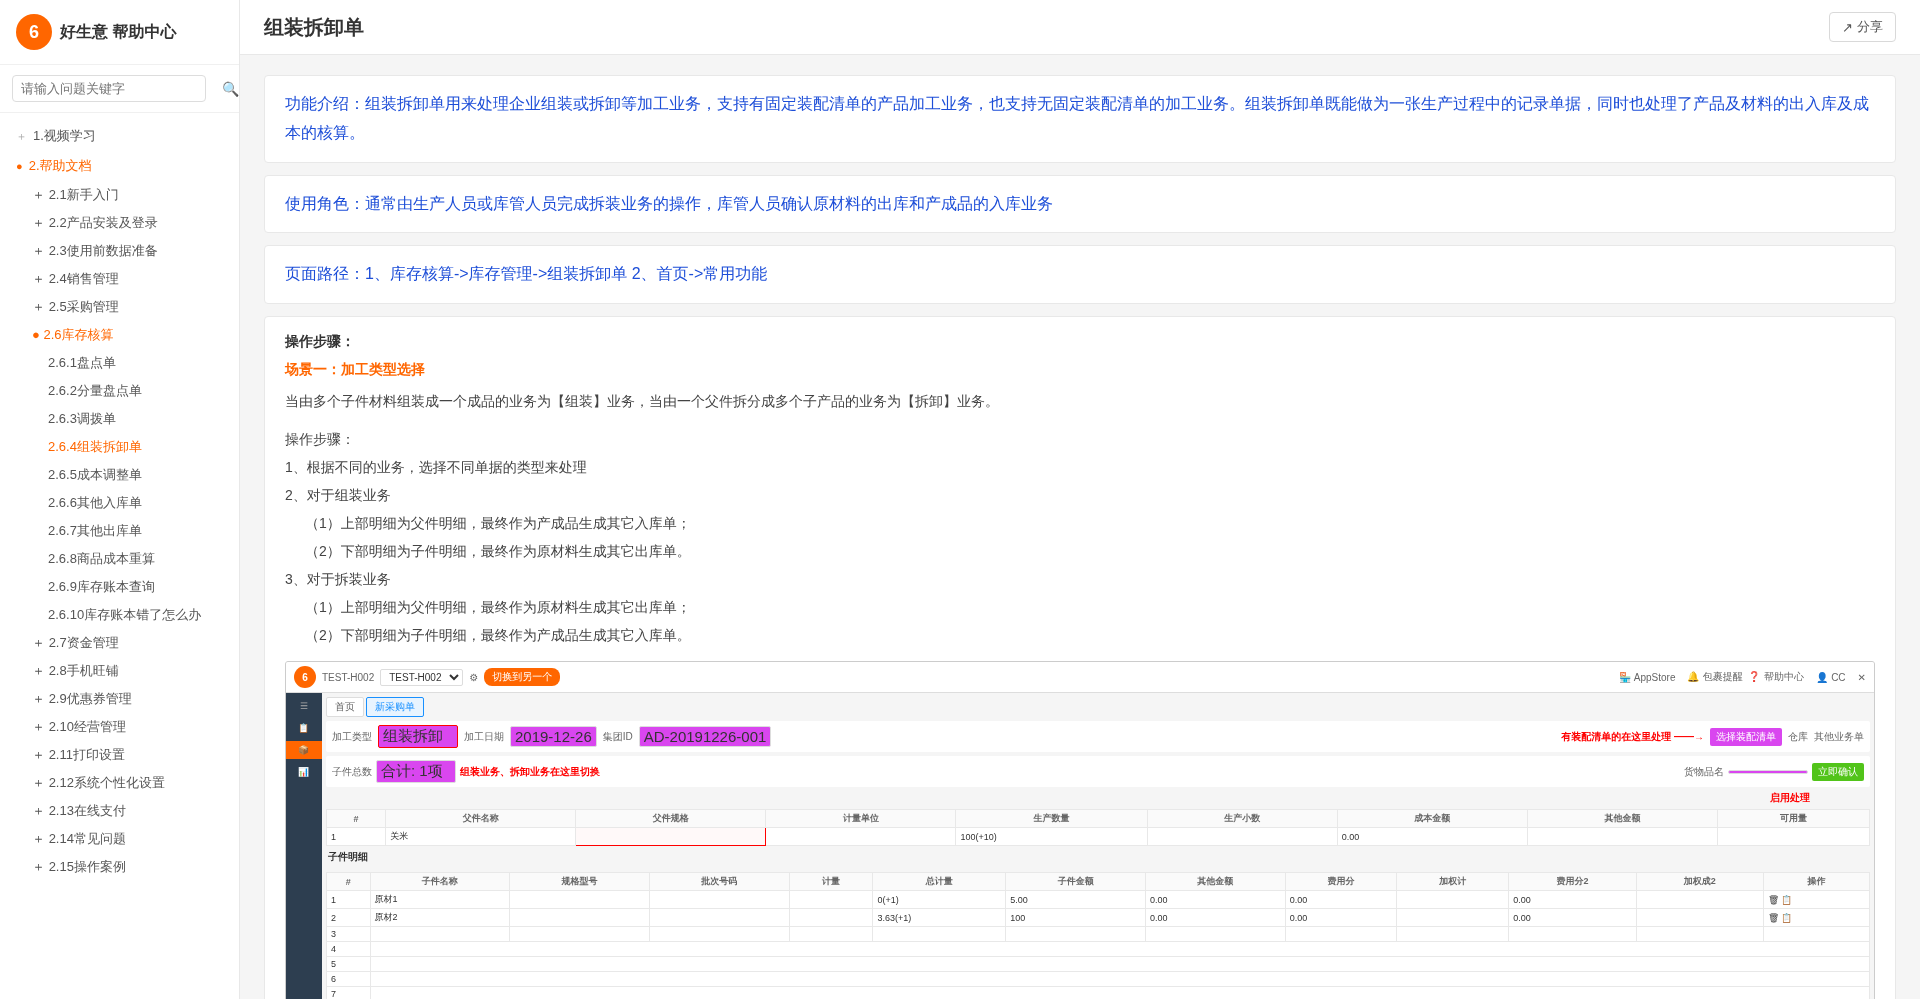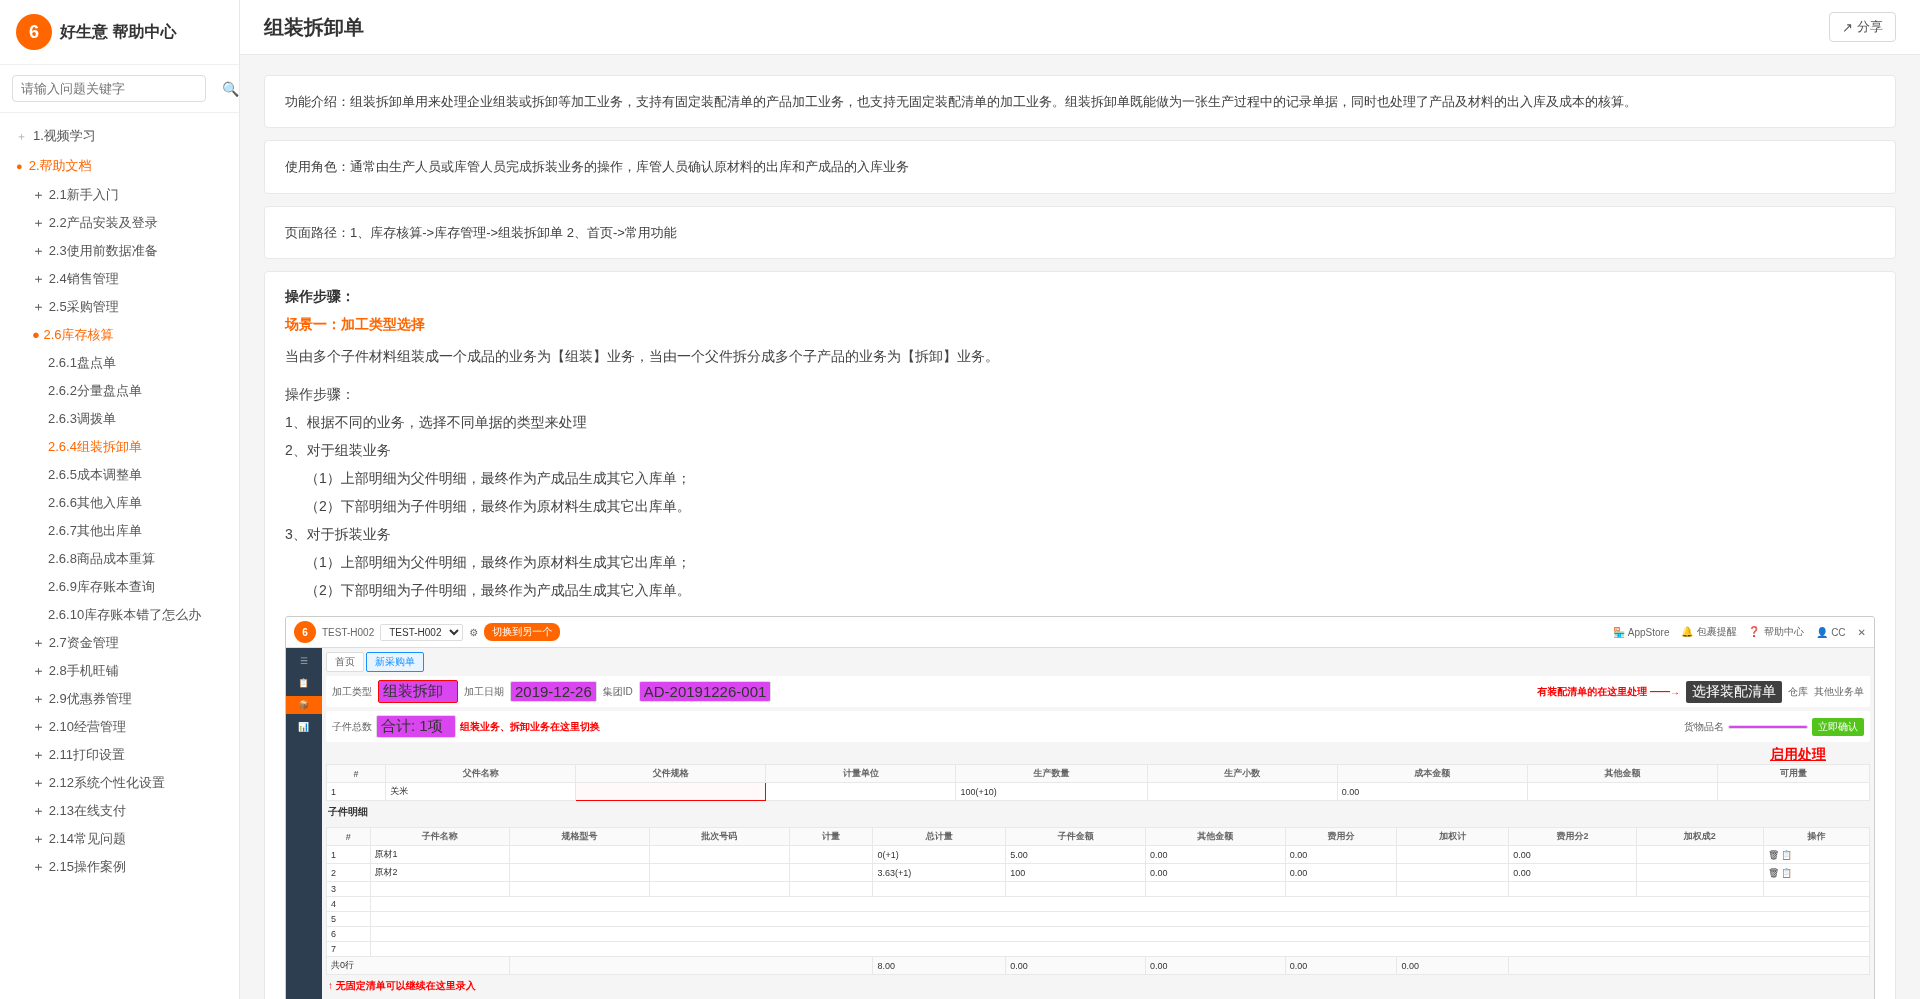--- a/index.html
+++ b/index.html
@@ -86,21 +86,21 @@
       font-size: 13px; color: #555; display: flex; align-items: center; gap: 4px;
     }
 
     #content-area {
       flex: 1; overflow-y: auto; padding: 20px 24px; background: #f5f5f5;
     }
 
     .info-card {
       background: #fff; border: 1px solid #e8e8e8;
       border-radius: 4px; padding: 14px 20px; margin-bottom: 12px;
-      font-size: 13px; line-height: 1.8; color: #404040;
+      font-size: 16px; line-height: 1.8; color: #1d4ed8;
     }
 
     .section-title {
       font-size: 14px; font-weight: bold; color: #333;
       margin-bottom: 8px;
     }
 
     .content-block { background: #fff; border: 1px solid #e8e8e8; border-radius: 4px; padding: 16px 20px; margin-bottom: 12px; }
 
     .step-item { font-size: 14px; color: #444; line-height: 2; }
@@ -159,22 +159,22 @@
       display: flex; gap: 6px; margin-bottom: 4px; align-items: center;
       background: #fff; padding: 4px 6px; border-radius: 2px;
     }
     .fake-label { font-size: 10px; color: #666; white-space: nowrap; }
     .fake-input {
       border: 1px solid #ddd; padding: 1px 4px; border-radius: 2px;
       font-size: 15px; background: #d946ef; min-width: 80px;
     }
     .fake-input.highlight { border-color: #f00; }
     .fake-orange-big-btn {
-      background: #404040; color: #fff; padding: 2px 6px;
-      border-radius: 2px; font-size: 14px; white-space: nowrap;
+      background: #d946ef; color: #fff; padding: 2px 6px;
+      border-radius: 2px; font-size: 10px; white-space: nowrap;
     }
     .fake-green-big-btn {
       background: #52c41a; color: #fff; padding: 2px 6px;
       border-radius: 2px; font-size: 10px;
     }
     .fake-table {
       width: 100%; border-collapse: collapse; background: #fff;
       font-size: 9px; margin-top: 4px;
     }
     .fake-table th {
@@ -346,21 +346,21 @@
             <div class="fake-ss-logo">6</div>
             <span>TEST-H002</span>
             <select class="fake-ss-select">
               <option>TEST-H002</option>
             </select>
             <span>⚙</span>
             <div class="fake-ss-orange-btn">切换到另一个</div>
             <span style="flex:1"></span>
             <span style="font-size:10px;">🏪 AppStore</span>
             <span style="font-size:10px; margin-left:6px;">🔔 包裹提醒</span>
-            <span style="font-size:10px; margin-left:6px;">❓ 帮助中心</span>
+            <span style="font-size:10px; ">❓ 帮助中心</span>
             <span style="font-size:10px; margin-left:6px;">👤 CC</span>
             <span style="font-size:10px; margin-left:6px; cursor:pointer;">✕</span>
           </div>
 
           <div class="fake-ss-body">
 
             <div class="fake-ss-sidebar">
               <div style="padding:4px; color:#aaa; font-size:9px; text-align:center; margin-top:4px;">☰</div>
               <div style="padding:4px; color:#aaa; font-size:9px; text-align:center; margin-top:4px;">📋</div>
               <div style="padding:4px; color:#aaa; font-size:9px; text-align:center; margin-top:4px; background:#f60; color:#fff;">📦</div>
@@ -390,21 +390,21 @@
               <div class="fake-form-row" style="gap:4px;">
                 <span class="fake-label">子件总数</span>
                 <div class="fake-input">合计: 1项</div>
                 <span style="flex:1; color:#f00; font-size:10px; font-weight:bold;">组装业务、拆卸业务在这里切换</span>
                 <span class="fake-label">货物品名</span>
                 <div class="fake-input"></div>
                 <div class="fake-green-big-btn">立即确认</div>
               </div>
 
               <div style="position:relative; height:14px;">
-                <span style="position:absolute; right:44px; color:#f00; font-size:14px; font-weight:bold;text-decoration:underline;">启用处理</span>
+                <span style="position:absolute; right:60px; color:#f00; font-size:10px; font-weight:bold;">启用处理</span>
               </div>
 
               <table class="fake-table">
                 <thead>
                   <tr>
                     <th>#</th>
                     <th>父件名称</th>
                     <th>父件规格</th>
                     <th>计量单位</th>
                     <th>生产数量</th>

